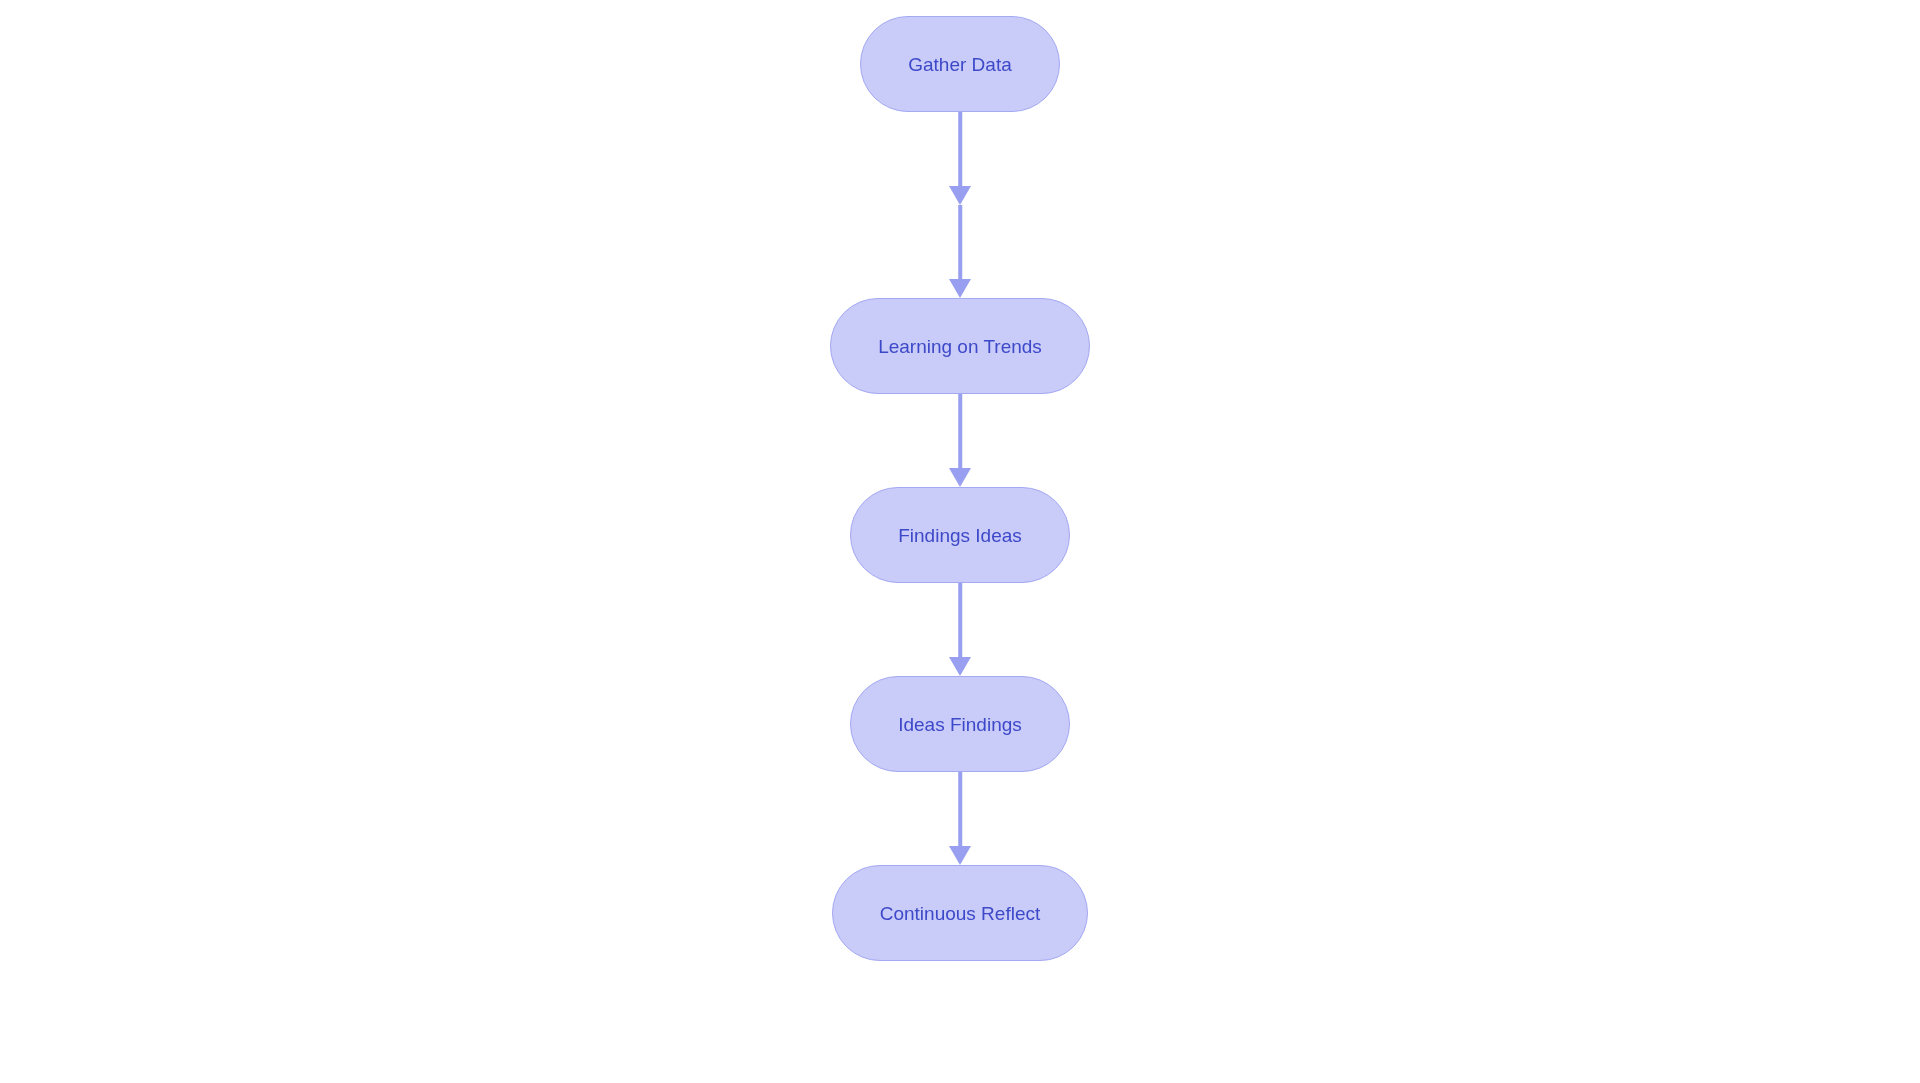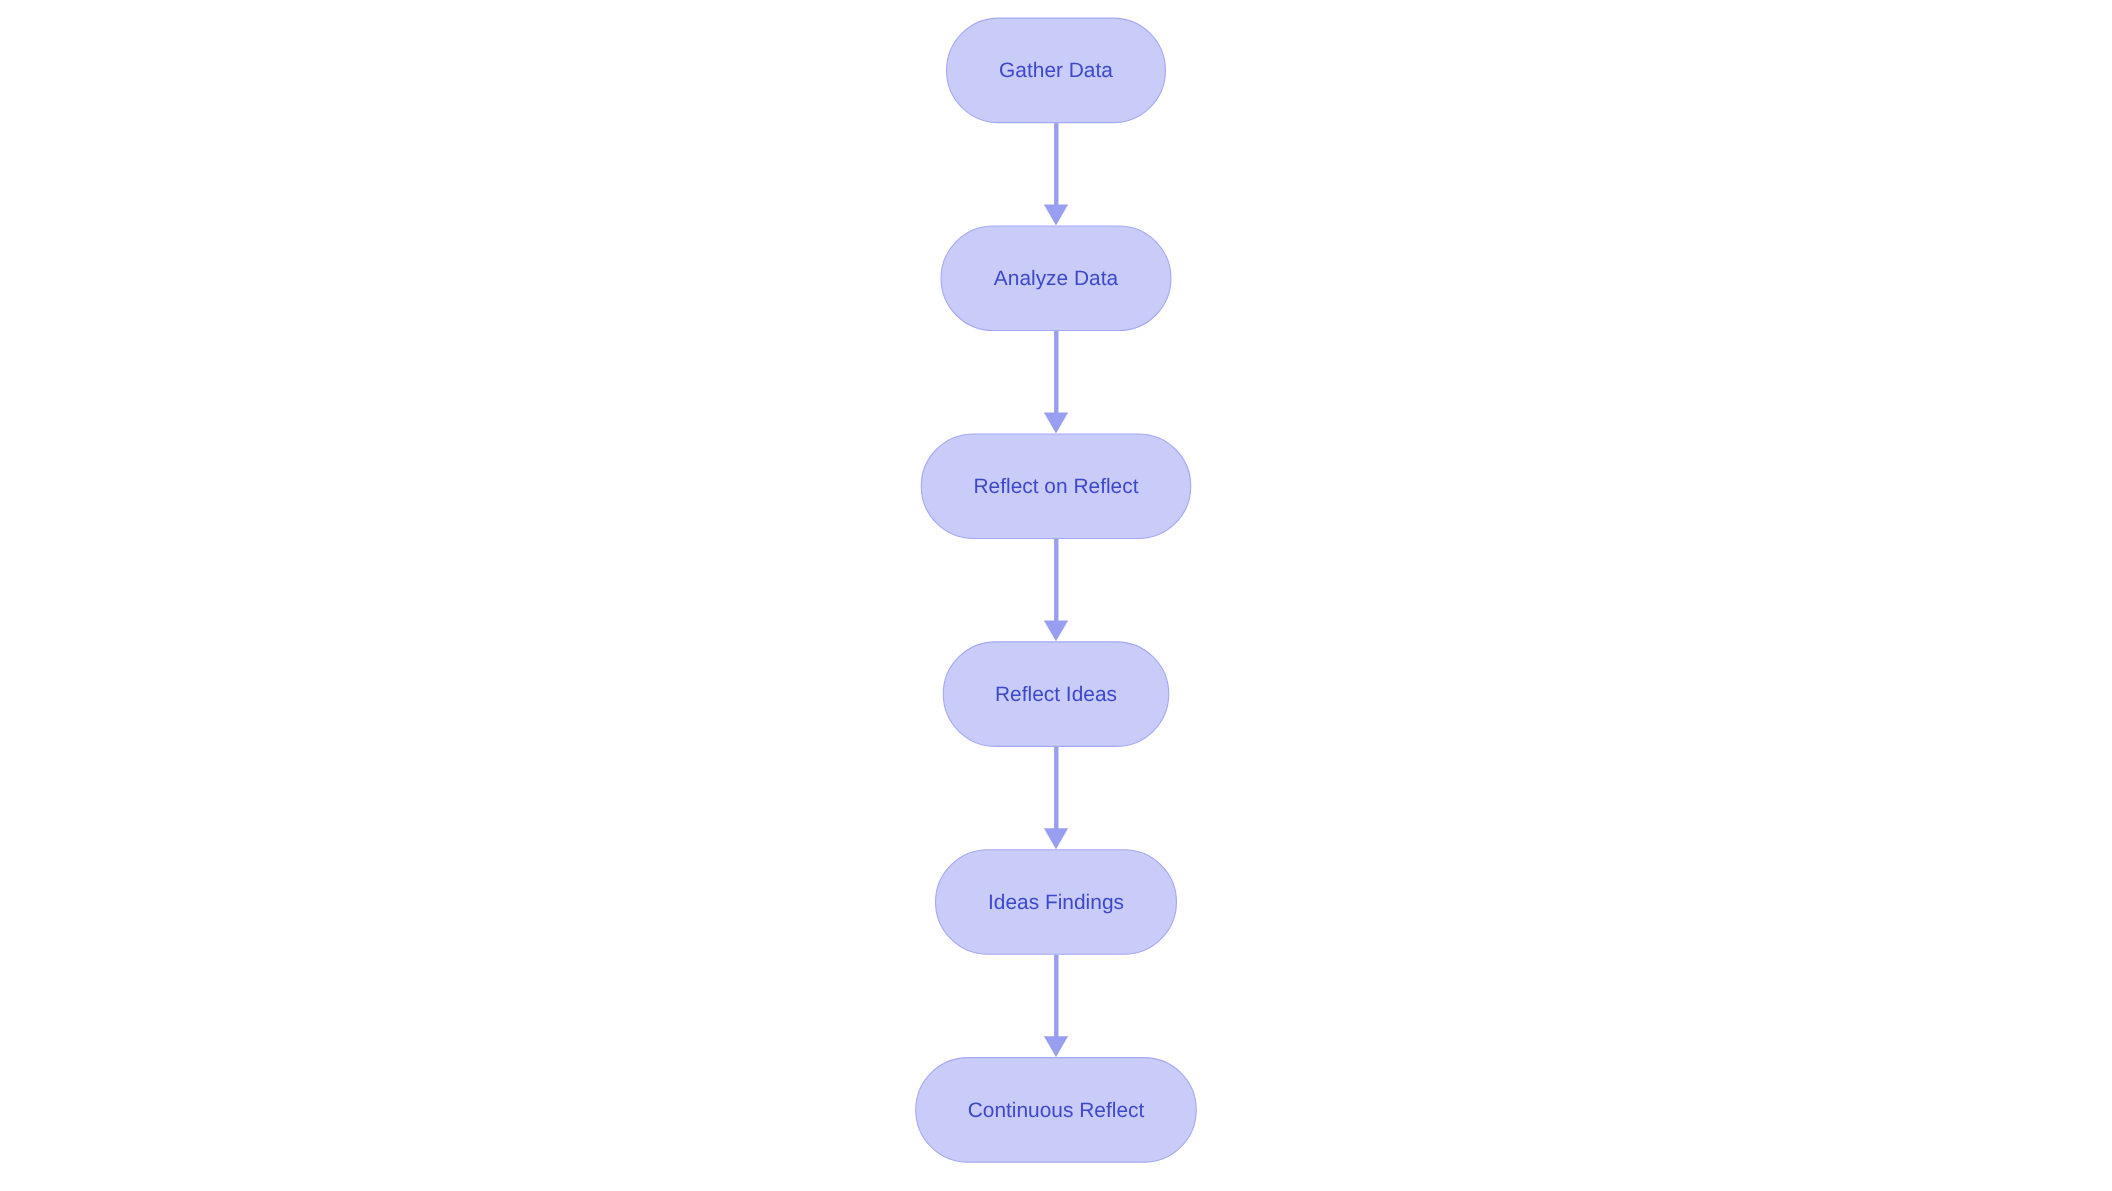--- a/index.html
+++ b/index.html
@@ -76,40 +76,37 @@
 
   <div class="node">
     <span>Gather Data</span>
   </div>
 
   <div class="arrow">
     <div class="shaft"></div>
     <div class="head"></div>
   </div>
 
+
+  <div class="arrow">
+    <div class="shaft"></div>
+    <div class="head"></div>
+  </div>
+
   <div class="node">
-    <span>Analyze Data</span>
+    <span>Learning on Trends</span>
   </div>
 
   <div class="arrow">
     <div class="shaft"></div>
     <div class="head"></div>
   </div>
 
   <div class="node">
-    <span>Reflect on Reflect</span>
-  </div>
-
-  <div class="arrow">
-    <div class="shaft"></div>
-    <div class="head"></div>
-  </div>
-
-  <div class="node">
-    <span>Reflect Ideas</span>
+    <span>Findings Ideas</span>
   </div>
 
   <div class="arrow">
     <div class="shaft"></div>
     <div class="head"></div>
   </div>
 
   <div class="node">
     <span>Ideas Findings</span>
   </div>

